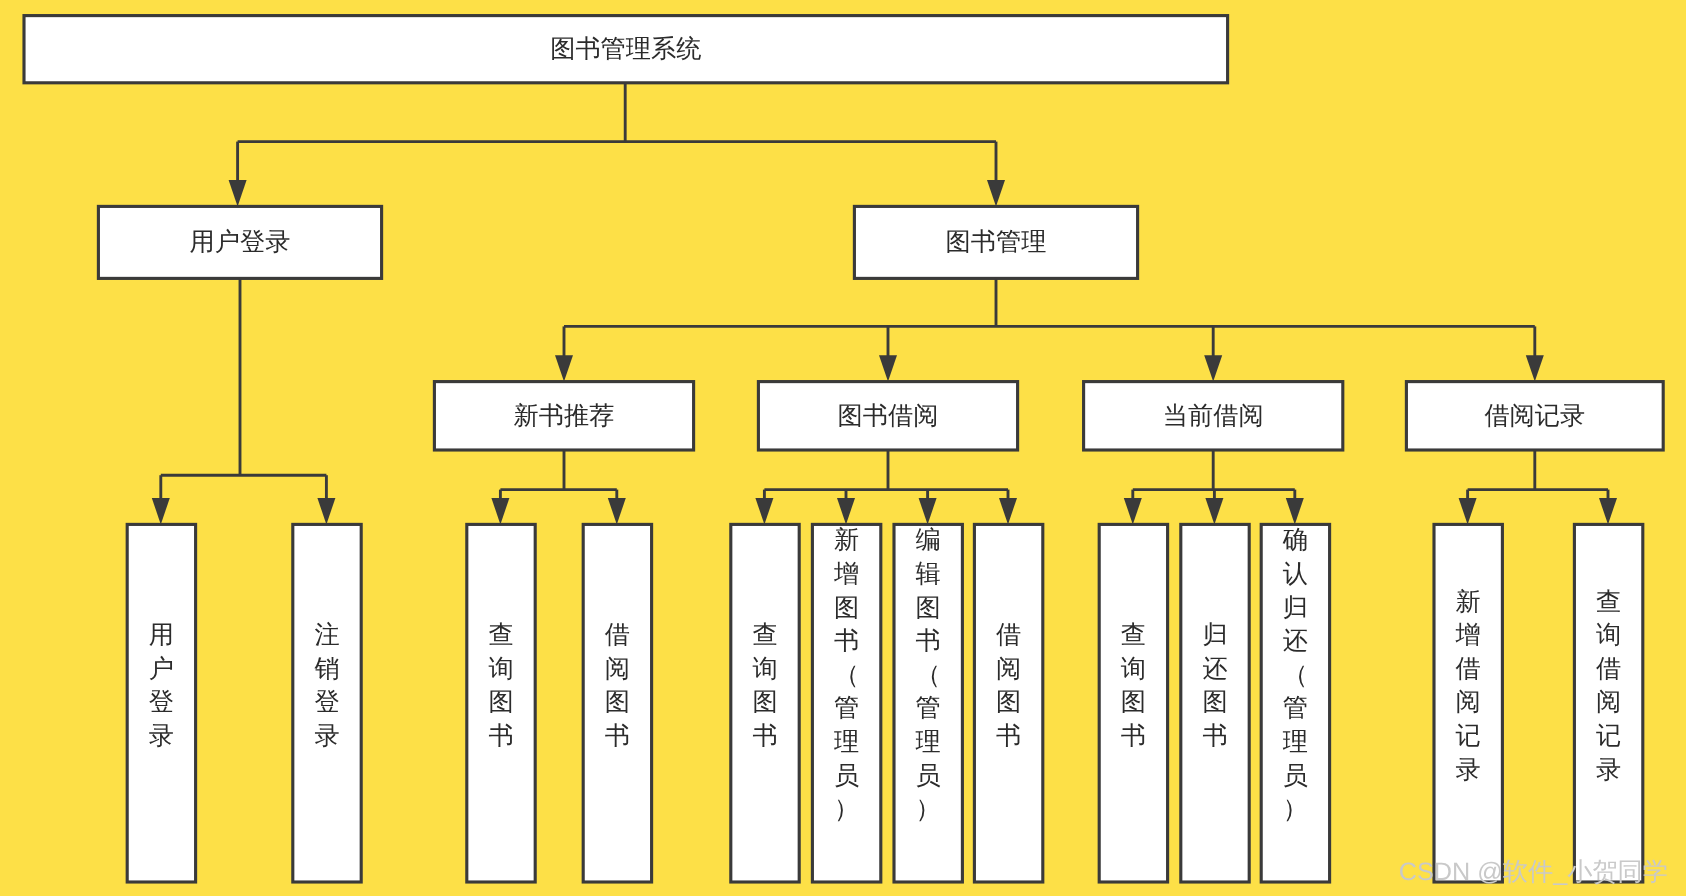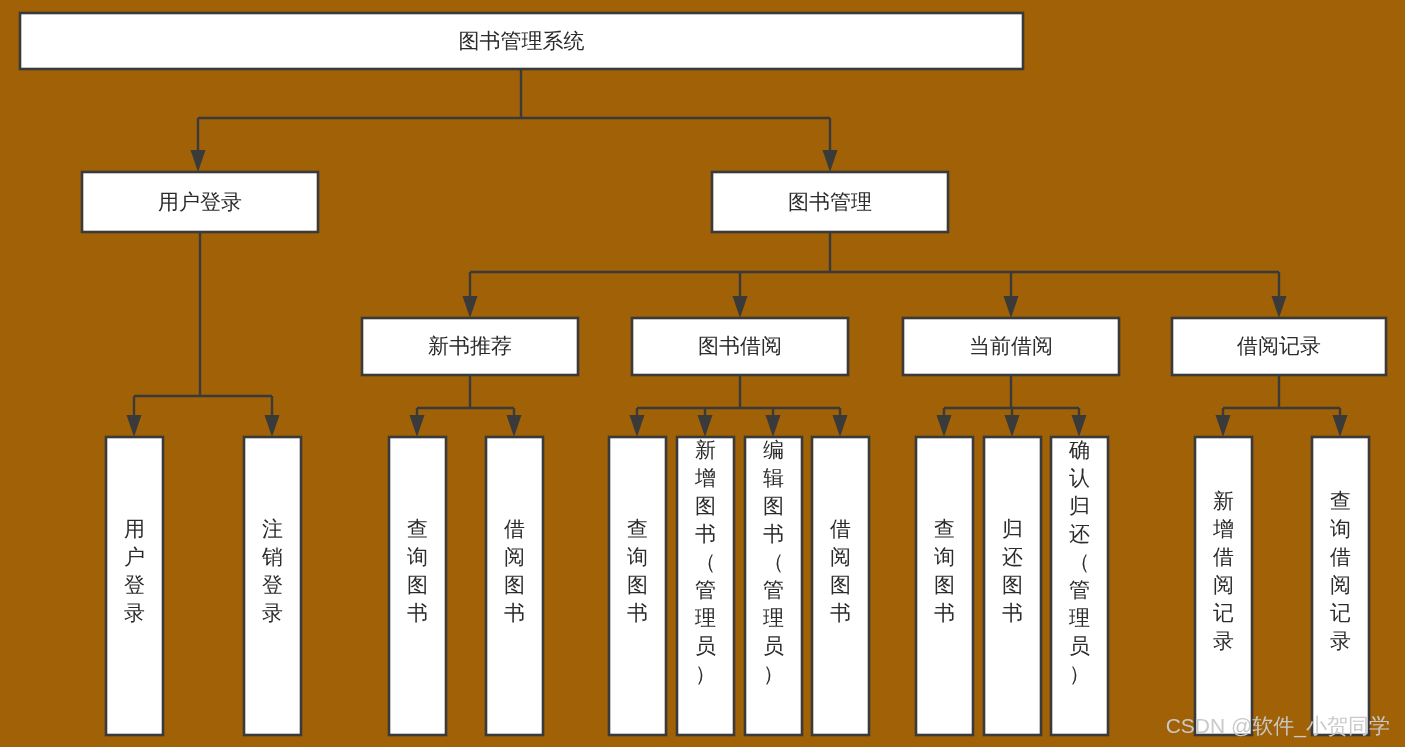--- a/index.html
+++ b/index.html
@@ -8,21 +8,21 @@
     padding: 0;
     background: #ffffff;
   }
   body {
     font-family: "Liberation Sans", "DejaVu Sans", sans-serif;
   }
   #diagram-root {
     position: relative;
     width: 1405px;
     height: 747px;
-    background: #a16207;
+    background: #fde047;
     overflow: hidden;
   }
   svg.diagram-canvas {
     position: absolute;
     left: 0;
     top: 0;
     width: 1405px;
     height: 747px;
     display: block;
   }

